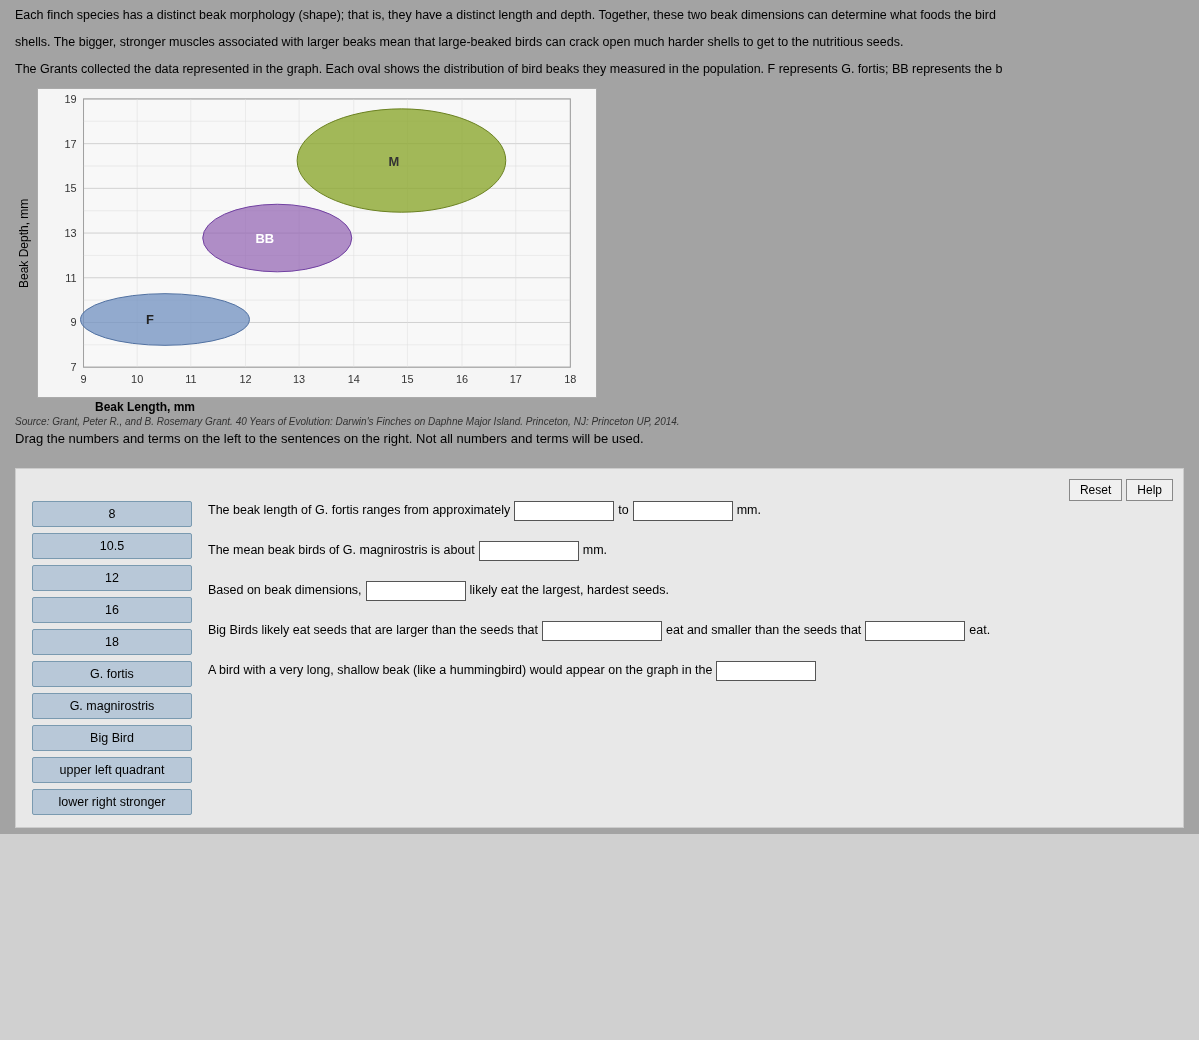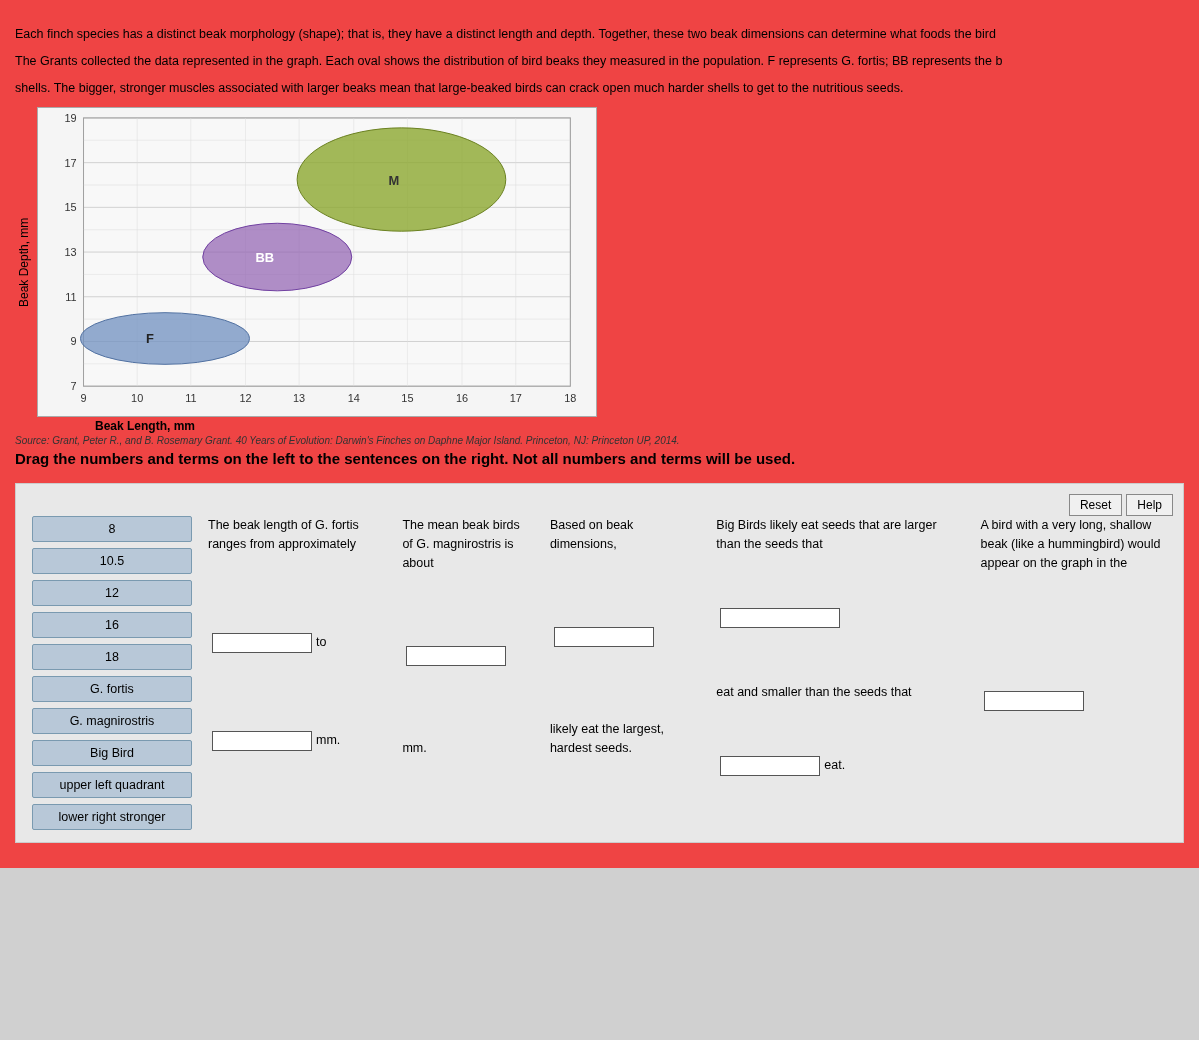--- a/index.html
+++ b/index.html
@@ -5,22 +5,22 @@
     * { box-sizing: border-box; margin: 0; padding: 0; }
     body {
       font-family: Arial, sans-serif;
       font-size: 13px;
       background: #d0d0d0;
       color: #000;
       width: 1199px;
       min-height: 1040px;
     }
     .page {
-      background: #ef4444;
-      padding: 25px 15px;
+      background: #a3a3a3;
+      padding: 6px 15px;
     }
     .intro-text {
       font-size: 12.5px;
       line-height: 1.5;
       margin-bottom: 8px;
       max-width: 1100px;
     }
     .chart-area {
       display: flex;
       flex-direction: column;
@@ -57,23 +57,23 @@
       margin-left: 80px;
       font-weight: bold;
     }
     .source-text {
       font-size: 10px;
       font-style: italic;
       color: #333;
       margin: 2px 0 0 0;
     }
     .drag-instruction {
-      font-size: 15px;
-      font-weight: bold;
-      margin-bottom: 16px;
+      font-size: 13px;
+      font-weight: normal;
+      margin-bottom: 22px;
     }
     .exercise-panel {
       background: #e8e8e8;
       border: 1px solid #ccc;
       padding: 12px 16px;
       position: relative;
     }
     .reset-help {
       position: absolute;
       top: 10px;
@@ -104,22 +104,22 @@
       border: 1px solid #7a9ab0;
       padding: 5px 10px;
       text-align: center;
       font-size: 12.5px;
       cursor: grab;
       border-radius: 2px;
     }
     .sentences-area {
       flex: 1;
       display: flex;
-      flex-direction: row;
-      gap: 26px;
+      flex-direction: column;
+      gap: 20px;
     }
     .sentence-row {
       display: flex;
       align-items: flex-start;
       font-size: 12.5px;
       line-height: 1.5;
       flex-wrap: wrap;
     }
     .drop-box {
       display: inline-block;
@@ -143,22 +143,22 @@
       left: 0;
       width: 100%;
       height: 100%;
     }
   </style>
 </head>
 <body>
 
 <div class="page">
   <p class="intro-text">Each finch species has a distinct beak morphology (shape); that is, they have a distinct length and depth. Together, these two beak dimensions can determine what foods the bird</p>
+  <p class="intro-text">shells. The bigger, stronger muscles associated with larger beaks mean that large-beaked birds can crack open much harder shells to get to the nutritious seeds.</p>
   <p class="intro-text">The Grants collected the data represented in the graph. Each oval shows the distribution of bird beaks they measured in the population. F represents G. fortis; BB represents the b</p>
-  <p class="intro-text">shells. The bigger, stronger muscles associated with larger beaks mean that large-beaked birds can crack open much harder shells to get to the nutritious seeds.</p>
 
   <div class="chart-area">
     <div class="chart-wrapper">
       <div class="y-axis-label">Beak Depth, mm</div>
       <div class="chart-container">
         <svg class="chart-svg" viewBox="0 0 560 310">
 
           <rect x="45" y="10" width="490" height="270" fill="#f8f8f8" stroke="#999" stroke-width="1"></rect>
 
           <line x1="45" y1="280" x2="535" y2="280" stroke="#aaa" stroke-width="0.5"></line>

